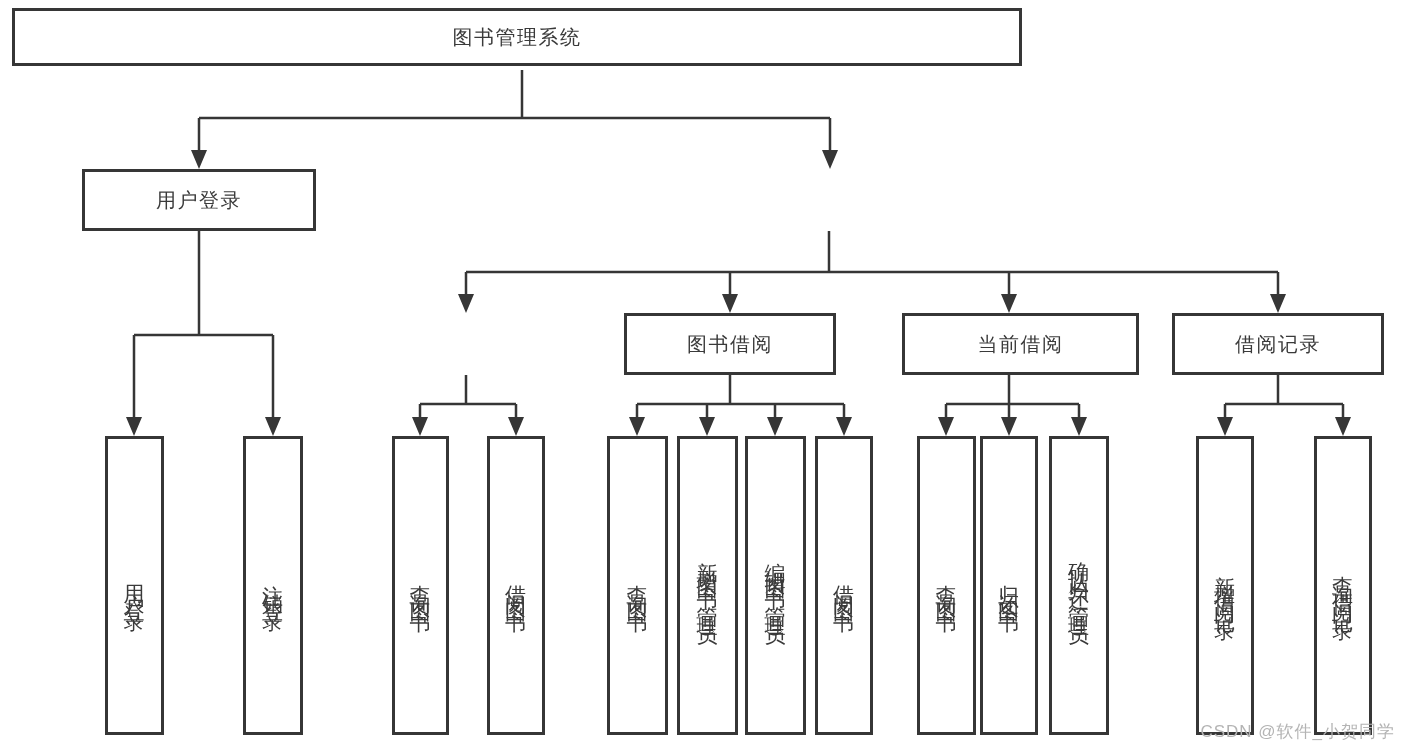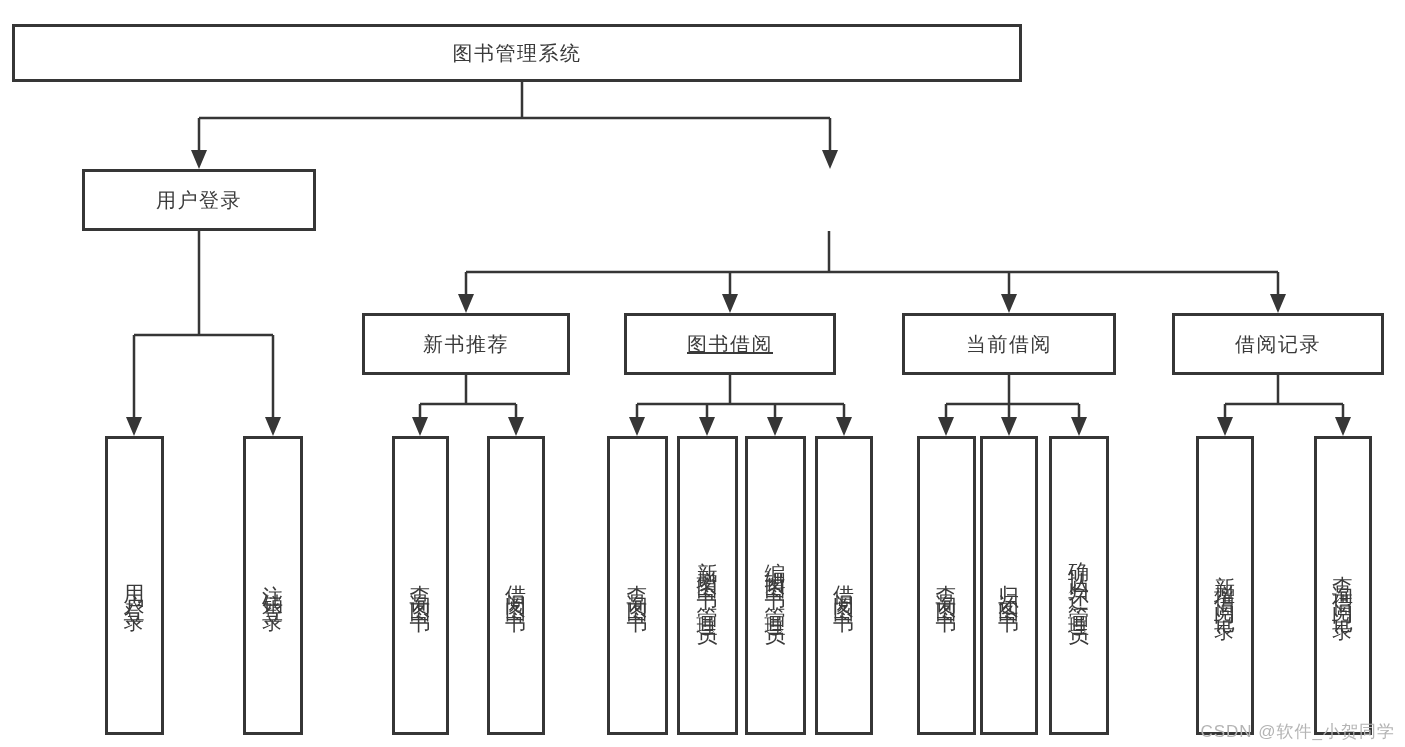--- a/index.html
+++ b/index.html
@@ -59,35 +59,32 @@
       M1001 294 L1017 294 L1009 313 Z  M1270 294 L1286 294 L1278 313 Z
       M126 417 L142 417 L134 436 Z  M265 417 L281 417 L273 436 Z
       M412 417 L428 417 L420 436 Z  M508 417 L524 417 L516 436 Z
       M629 417 L645 417 L637 436 Z  M699 417 L715 417 L707 436 Z
       M767 417 L783 417 L775 436 Z  M836 417 L852 417 L844 436 Z
       M938 417 L954 417 L946 436 Z  M1001 417 L1017 417 L1009 436 Z
       M1071 417 L1087 417 L1079 436 Z  M1217 417 L1233 417 L1225 436 Z
       M1335 417 L1351 417 L1343 436 Z"></path>
   </svg>
 
-  <div class="node h-node" style="left:12px;top:24px;width:1010px;height:58px;">
+  <div class="node h-node" style="left:12px;top:8px;width:1010px;height:58px;">
     <span>图书管理系统</span>
   </div>
 
   <div class="node h-node" style="left:82px;top:169px;width:234px;height:62px;">
     <span>用户登录</span>
   </div>
 
-  <div class="node h-node" style="left:362px;top:313px;width:208px;height:62px;">
-    <span>新书推荐</span>
-  </div>
-  <div class="node h-node" style="left:624px;top:313px;width:212px;height:62px;text-decoration:underline;">
+  <div class="node h-node" style="left:624px;top:313px;width:212px;height:62px;">
     <span>图书借阅</span>
   </div>
-  <div class="node h-node" style="left:902px;top:313px;width:214px;height:62px;">
+  <div class="node h-node" style="left:902px;top:313px;width:237px;height:62px;">
     <span>当前借阅</span>
   </div>
   <div class="node h-node" style="left:1172px;top:313px;width:212px;height:62px;">
     <span>借阅记录</span>
   </div>
 
   <div class="node v-node" style="left:105px;top:436px;width:59px;height:299px;">
     <span class="v-text">用户登录</span>
   </div>
   <div class="node v-node" style="left:243px;top:436px;width:60px;height:299px;">

